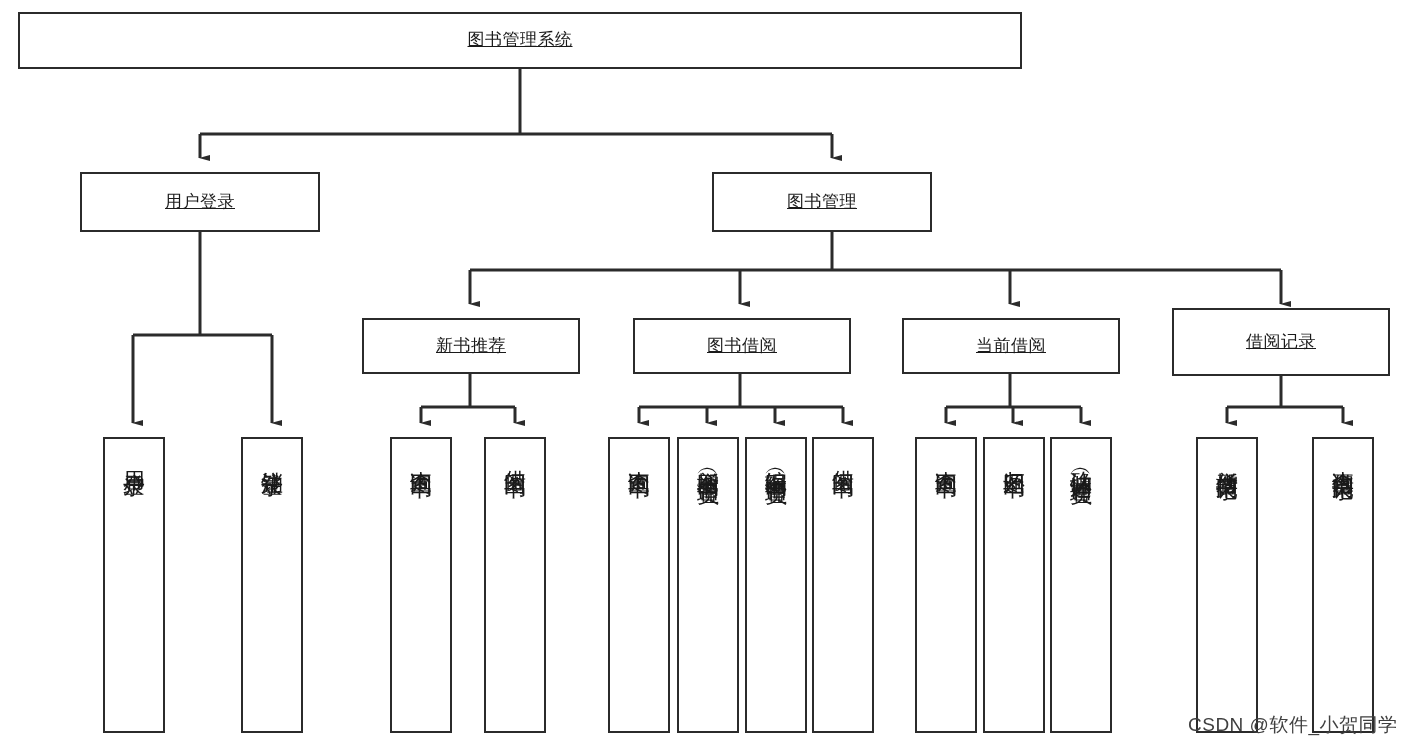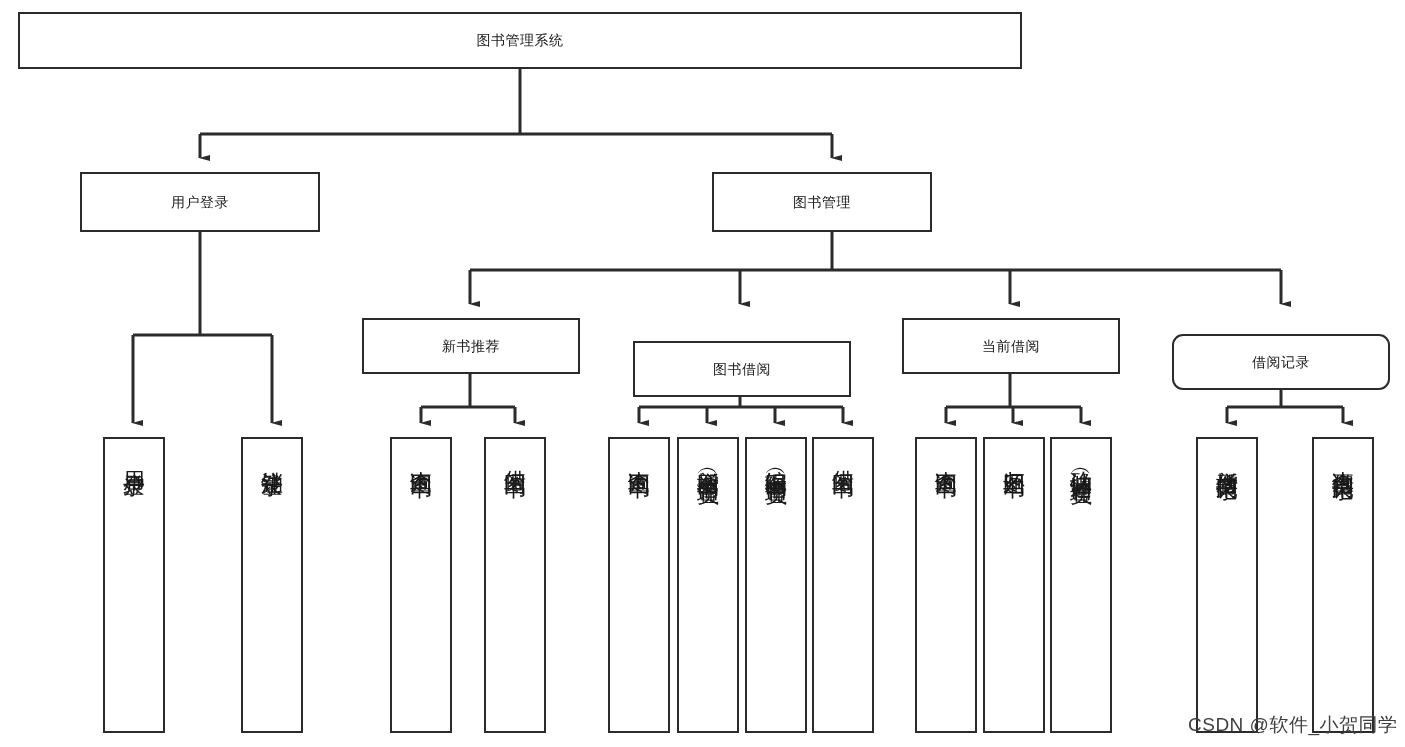--- a/index.html
+++ b/index.html
@@ -38,21 +38,22 @@
     color: #1a1a1a;
   }
   .node .label {
     display: block;
     text-align: center;
     line-height: 1.32;
     letter-spacing: 0.5px;
   }
   .node.horiz .label {
     writing-mode: horizontal-tb;
-    font-size: 14px;
+    font-size: 17px;
+    text-decoration: underline;
   }
   .node.vert {
     align-items: flex-start;
     padding-top: 14px;
   }
   .node.vert .label {
     writing-mode: vertical-rl;
     text-orientation: upright;
     font-size: 22px;
     letter-spacing: 2px;
@@ -130,27 +131,27 @@
   <div class="node horiz" id="n-l2-0" style="left: 80px; top: 172px; width: 240px; height: 60px;">
     <span class="label">用户登录</span>
   </div>
   <div class="node horiz" id="n-l2-1" style="left: 712px; top: 172px; width: 220px; height: 60px;">
     <span class="label">图书管理</span>
   </div>
 
   <div class="node horiz" id="n-l3-0" style="left: 362px; top: 318px; width: 218px; height: 56px;">
     <span class="label">新书推荐</span>
   </div>
-  <div class="node horiz" id="n-l3-1" style="left: 633px; top: 318px; width: 218px; height: 56px; margin-top: 23px;">
+  <div class="node horiz" id="n-l3-1" style="left: 633px; top: 318px; width: 218px; height: 56px;">
     <span class="label">图书借阅</span>
   </div>
   <div class="node horiz" id="n-l3-2" style="left: 902px; top: 318px; width: 218px; height: 56px;">
     <span class="label">当前借阅</span>
   </div>
-  <div class="node horiz" id="n-l3-3" style="left: 1172px; top: 334px; width: 218px; height: 56px; border-radius: 11px;">
+  <div class="node horiz" id="n-l3-3" style="left: 1172px; top: 308px; width: 218px; height: 68px;">
     <span class="label">借阅记录</span>
   </div>
 
   <div class="node vert" id="n-leaf-0" style="left: 103px; top: 437px; width: 62px; height: 296px;">
     <span class="label">用户登录</span>
   </div>
   <div class="node vert" id="n-leaf-1" style="left: 241px; top: 437px; width: 62px; height: 296px;">
     <span class="label">注销登录</span>
   </div>
   <div class="node vert" id="n-leaf-2" style="left: 390px; top: 437px; width: 62px; height: 296px;">

